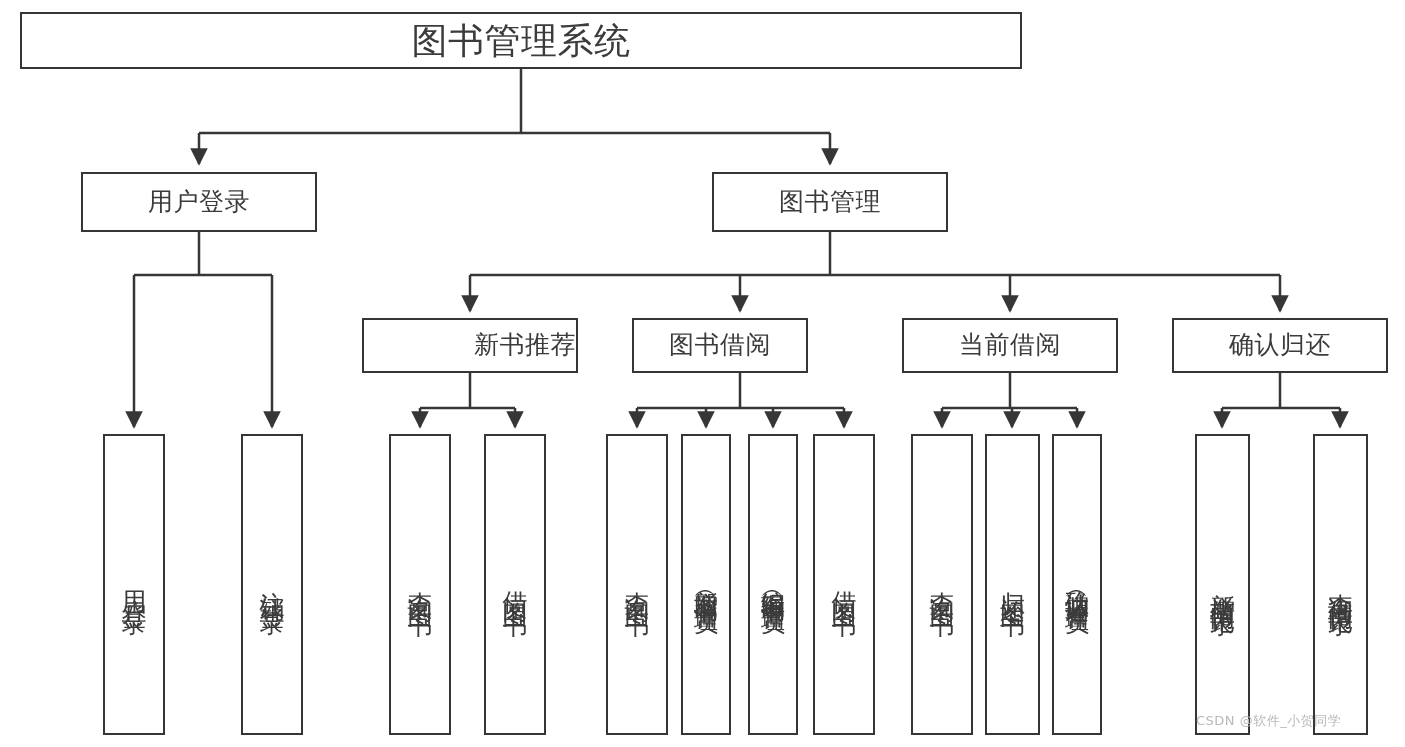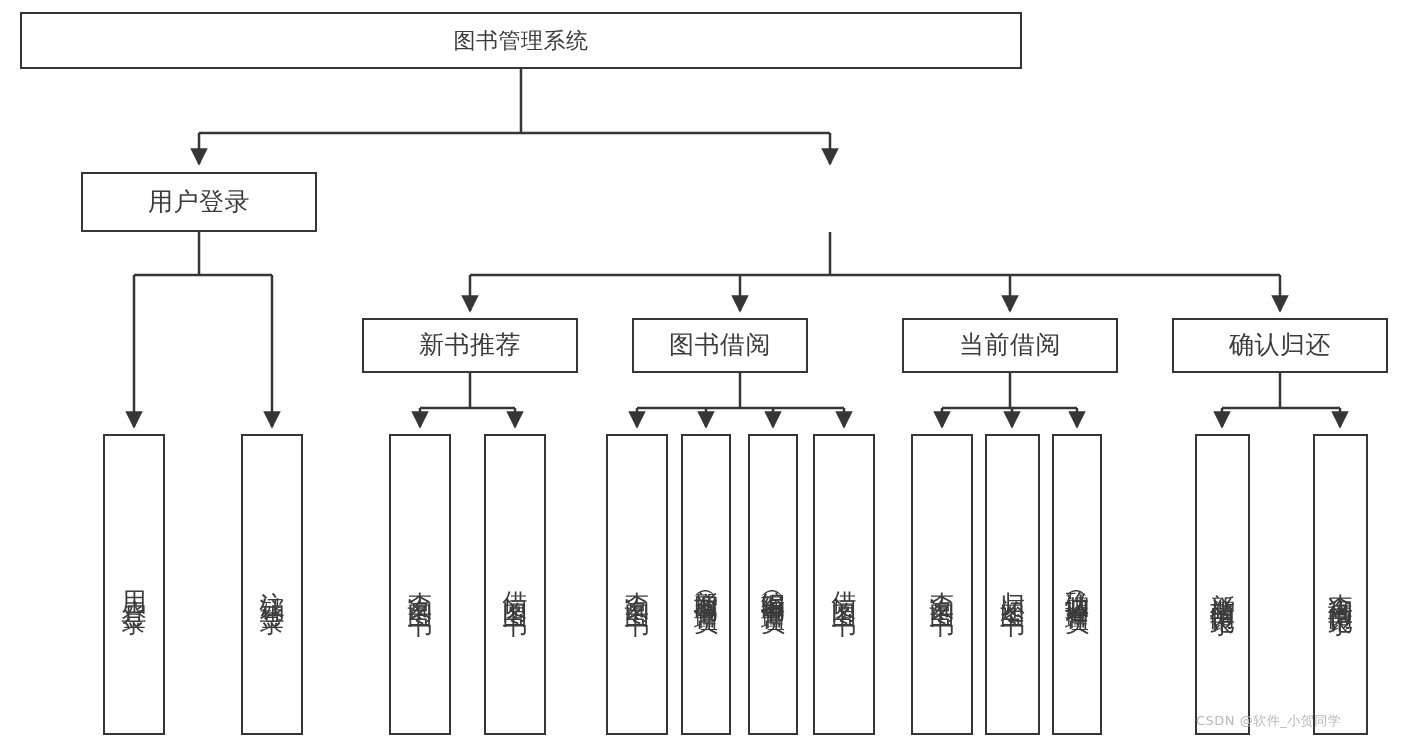--- a/index.html
+++ b/index.html
@@ -38,21 +38,21 @@
   .node .lbl {
     line-height: 1.05;
     letter-spacing: 0.5px;
     white-space: nowrap;
   }
   
   .h-node .lbl {
     font-size: 25px;
     writing-mode: horizontal-tb;
   }
-  .root .lbl { font-size: 22px; }
+  .root .lbl { font-size: 36px; }
   
   .v-node {
     align-items: center;
     justify-content: center;
   }
   .v-node .lbl {
     font-size: 25px;
     writing-mode: vertical-rl;
     text-orientation: upright;
     letter-spacing: 7px;
@@ -122,22 +122,25 @@
     </g>
   </svg>
 
   <div class="node h-node root" style="left:20px; top:12px; width:1002px; height:57px;">
     <span class="lbl">图书管理系统</span>
   </div>
 
   <div class="node h-node" style="left:81px; top:172px; width:236px; height:60px;">
     <span class="lbl">用户登录</span>
   </div>
+  <div class="node h-node" style="left:712px; top:172px; width:236px; height:60px;">
+    <span class="lbl">图书管理</span>
+  </div>
 
-  <div class="node h-node" style="left:362px; top:318px; width:216px; height:55px;">
+  <div class="node h-node" style="left:362px; top:318px; width:216px; height:55px;justify-content:flex-end;">
     <span class="lbl">新书推荐</span>
   </div>
   <div class="node h-node" style="left:632px; top:318px; width:176px; height:55px;">
     <span class="lbl">图书借阅</span>
   </div>
   <div class="node h-node" style="left:902px; top:318px; width:216px; height:55px;">
     <span class="lbl">当前借阅</span>
   </div>
   <div class="node h-node" style="left:1172px; top:318px; width:216px; height:55px;">
     <span class="lbl">确认归还</span>

